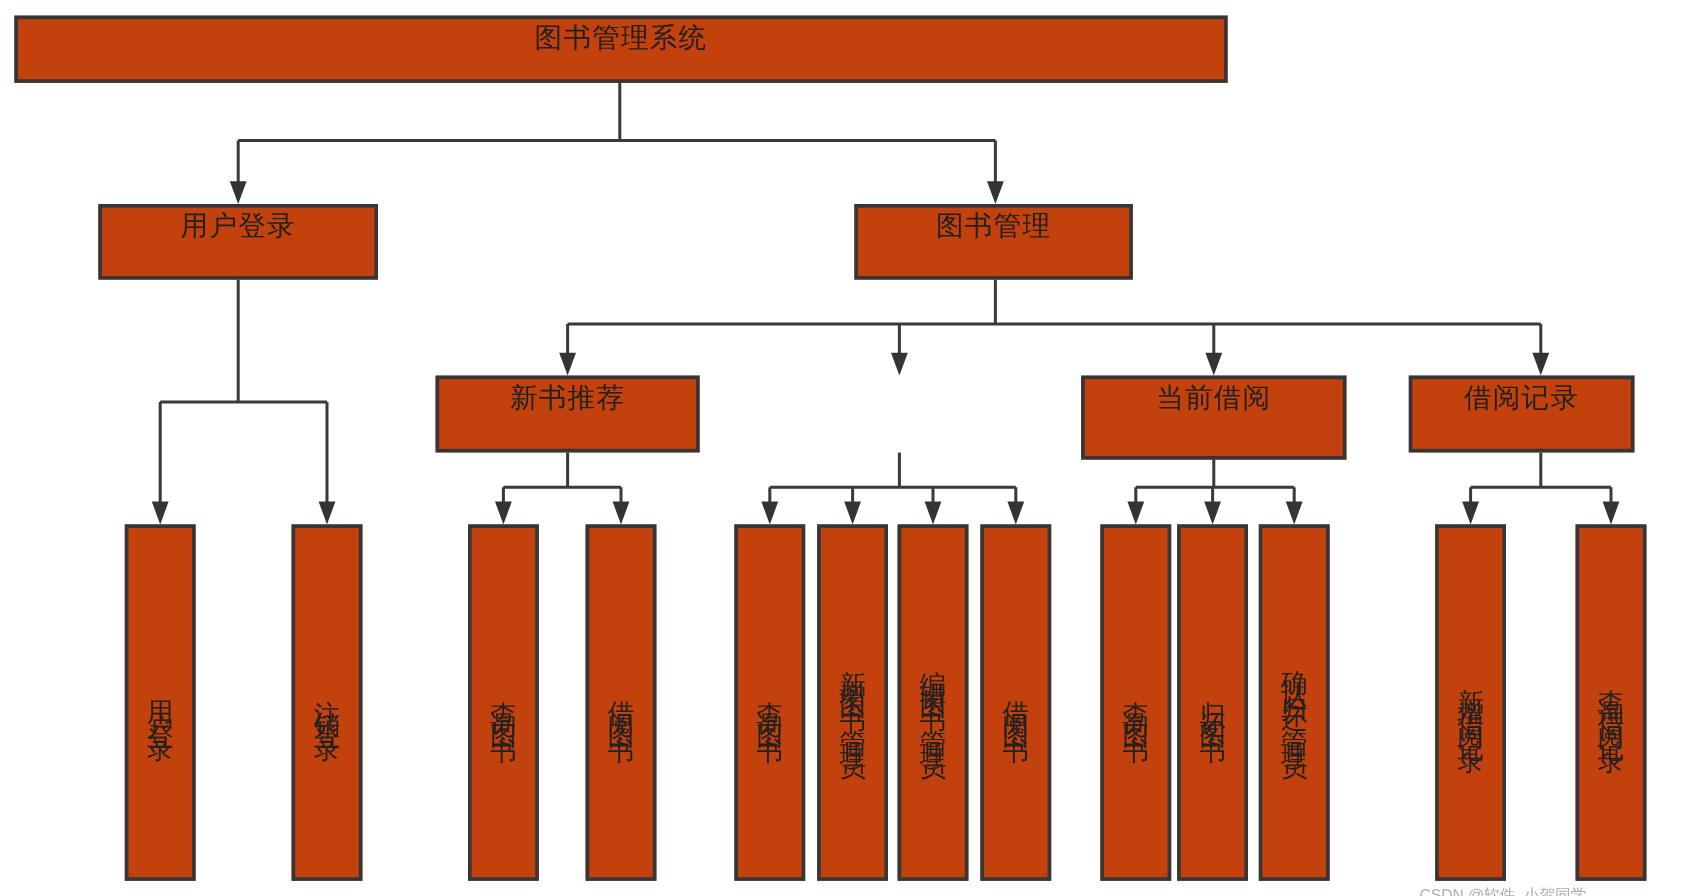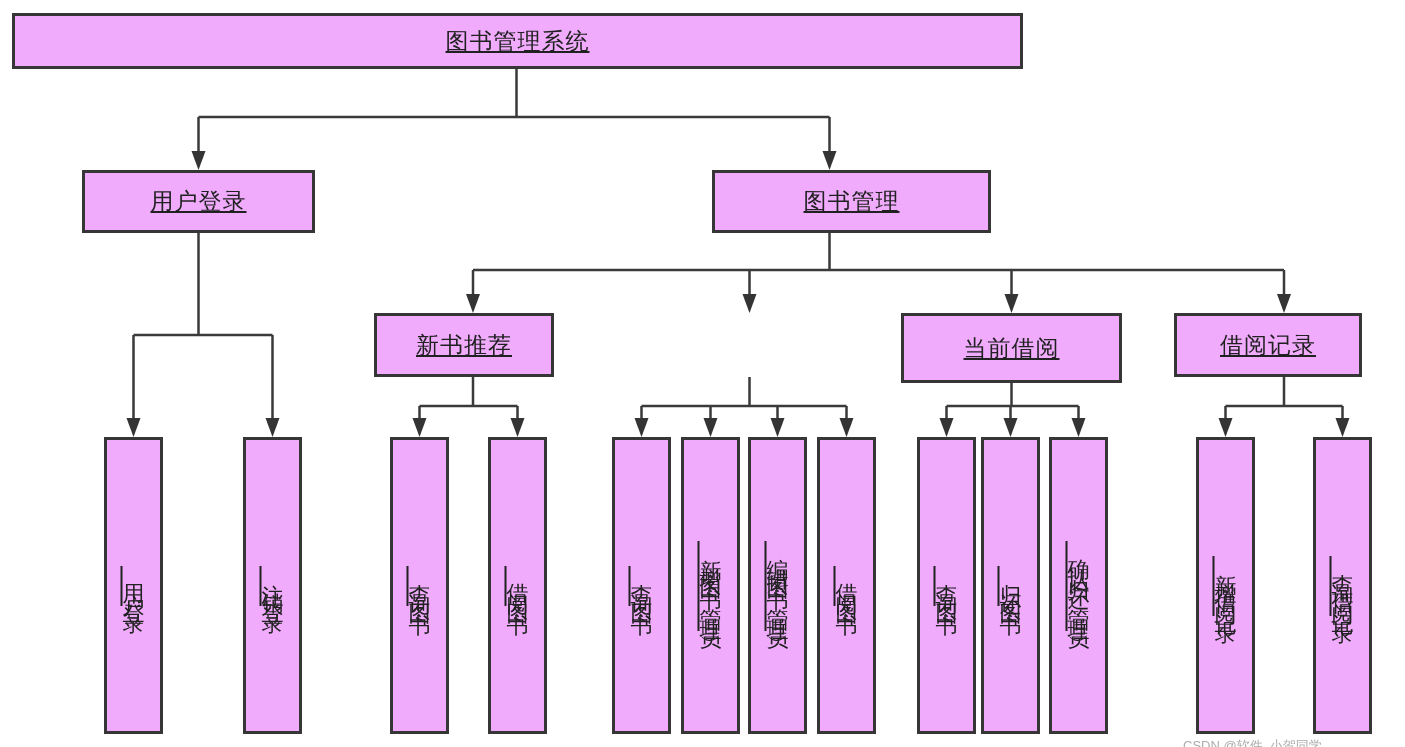--- a/index.html
+++ b/index.html
@@ -9,29 +9,28 @@
     background:#ffffff;
     overflow:hidden;
     font-family:"Liberation Sans","DejaVu Sans",sans-serif;
   }
   .connectors{position:absolute;left:0;top:0;width:1405px;height:747px;z-index:0;}
   .connectors path{stroke:#3a3a3a;stroke-width:2.5;fill:none;}
   .connectors polygon{fill:#343434;stroke:none;}
   .node{
     position:absolute;
     box-sizing:border-box;
-    background:#f0abfc;
+    background:#c2410c;
     border:3px solid #363636;
-    display:flex;align-items:center;justify-content:center;
+    display:flex;justify-content:center;
     color:#212121;
     font-size:23px;
     letter-spacing:1px;
     z-index:1;
     text-align:center;
-    text-decoration:underline;
   }
   .leaf span{
     writing-mode:vertical-rl;
     text-orientation:mixed;
     font-size:22px;
     letter-spacing:10px;
     line-height:1;
     white-space:nowrap;
   }
   .watermark{
@@ -84,25 +83,25 @@
     <polygon points="1335.5,418 1349.5,418 1342.5,437"></polygon>
   </svg>
 
   <div class="node" style="left:12px;top:13px;width:1011px;height:56px">
     <span>图书管理系统</span>
   </div>
 
   <div class="node" style="left:82px;top:170px;width:233px;height:63px">
     <span>用户登录</span>
   </div>
-  <div class="node" style="left:712px;top:170px;width:279px;height:63px">
+  <div class="node" style="left:712px;top:170px;width:232px;height:63px">
     <span>图书管理</span>
   </div>
 
-  <div class="node" style="left:374px;top:313px;width:180px;height:64px">
+  <div class="node" style="left:363px;top:313px;width:220px;height:64px">
     <span>新书推荐</span>
   </div>
   <div class="node" style="left:901px;top:313px;width:221px;height:70px">
     <span>当前借阅</span>
   </div>
   <div class="node" style="left:1174px;top:313px;width:188px;height:64px">
     <span>借阅记录</span>
   </div>
 
   <div class="node leaf" style="left:104px;top:437px;width:59px;height:297px">

